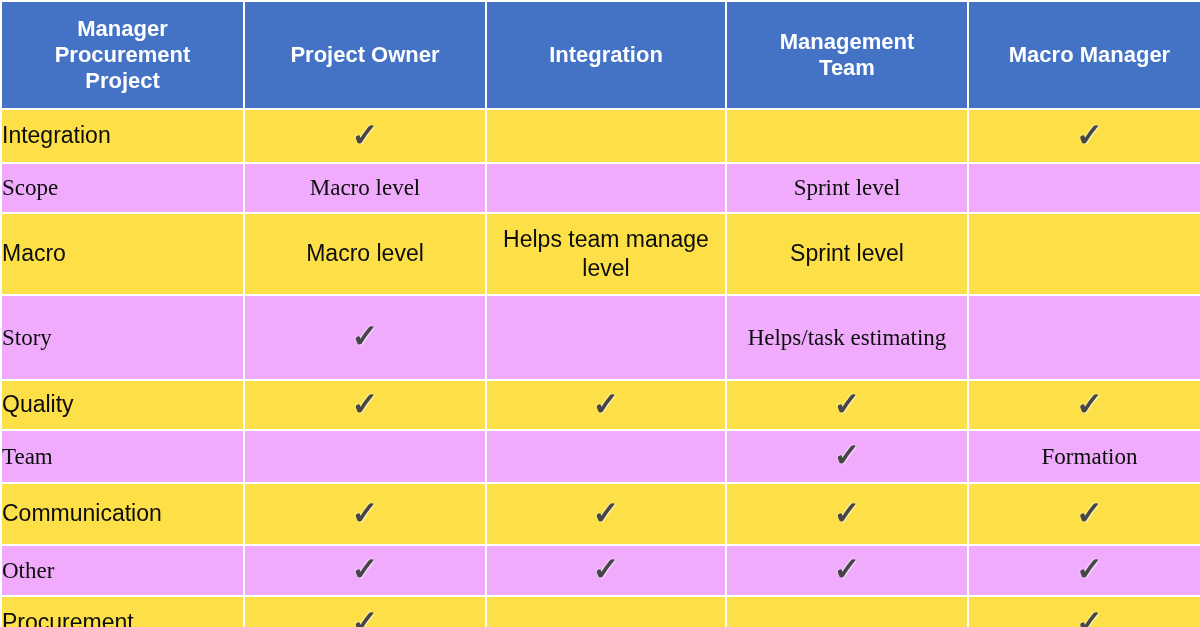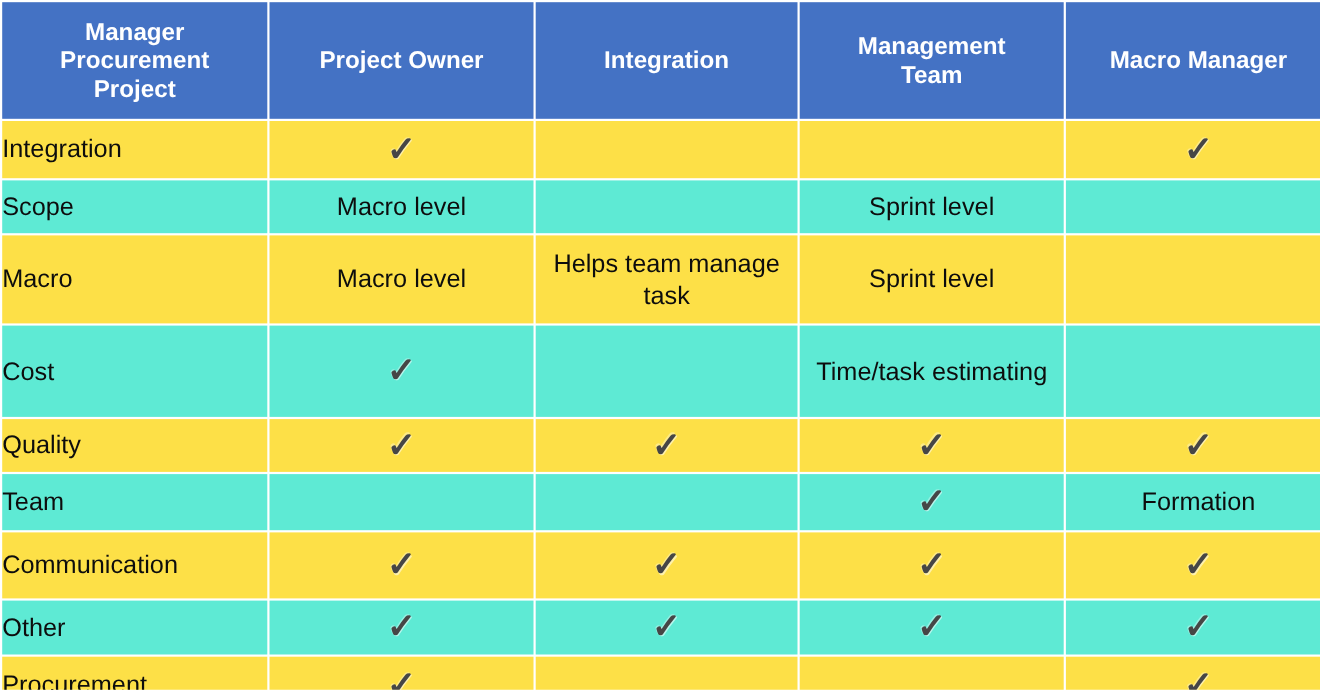--- a/index.html
+++ b/index.html
@@ -27,21 +27,21 @@
     font-weight: bold;
     font-size: 22px;
     line-height: 1.18;
     text-align: center;
     padding: 6px 8px;
     height: 106px;
   }
   thead th.col-activity { padding-left: 10px; padding-right: 10px; }
   
   tbody tr.row-dark td  { background: #fde047; }
-  tbody tr.row-light td { background: #5eead4; }
+  tbody tr.row-light td { background: #f0abfc; font-family: Liberation Serif, serif; }
   tbody td {
     color: #0d0d0d;
     font-size: 23px;
     line-height: 1.28;
   }
   td.cell-activity {
     text-align: left;
     padding-left: 14px;
     padding-right: 8px;
   }
@@ -125,29 +125,29 @@
       <tr class="r1 row-light">
         <td class="cell-activity">Scope</td>
         <td class="cell-text">Macro level</td>
         <td class="cell-empty"></td>
         <td class="cell-text">Sprint level</td>
         <td class="cell-empty"></td>
       </tr>
       <tr class="r2 row-dark">
         <td class="cell-activity">Macro</td>
         <td class="cell-text">Macro level</td>
-        <td class="cell-text">Helps team manage task</td>
+        <td class="cell-text">Helps team manage level</td>
         <td class="cell-text">Sprint level</td>
         <td class="cell-empty"></td>
       </tr>
       <tr class="r3 row-light">
-        <td class="cell-activity">Cost</td>
+        <td class="cell-activity">Story</td>
         <td class="cell-check"><span class="check-mark">✓</span></td>
         <td class="cell-empty"></td>
-        <td class="cell-text">Time/task estimating</td>
+        <td class="cell-text">Helps/task estimating</td>
         <td class="cell-empty"></td>
       </tr>
       <tr class="r4 row-dark">
         <td class="cell-activity">Quality</td>
         <td class="cell-check"><span class="check-mark">✓</span></td>
         <td class="cell-check"><span class="check-mark">✓</span></td>
         <td class="cell-check"><span class="check-mark">✓</span></td>
         <td class="cell-check"><span class="check-mark">✓</span></td>
       </tr>
       <tr class="r5 row-light">

